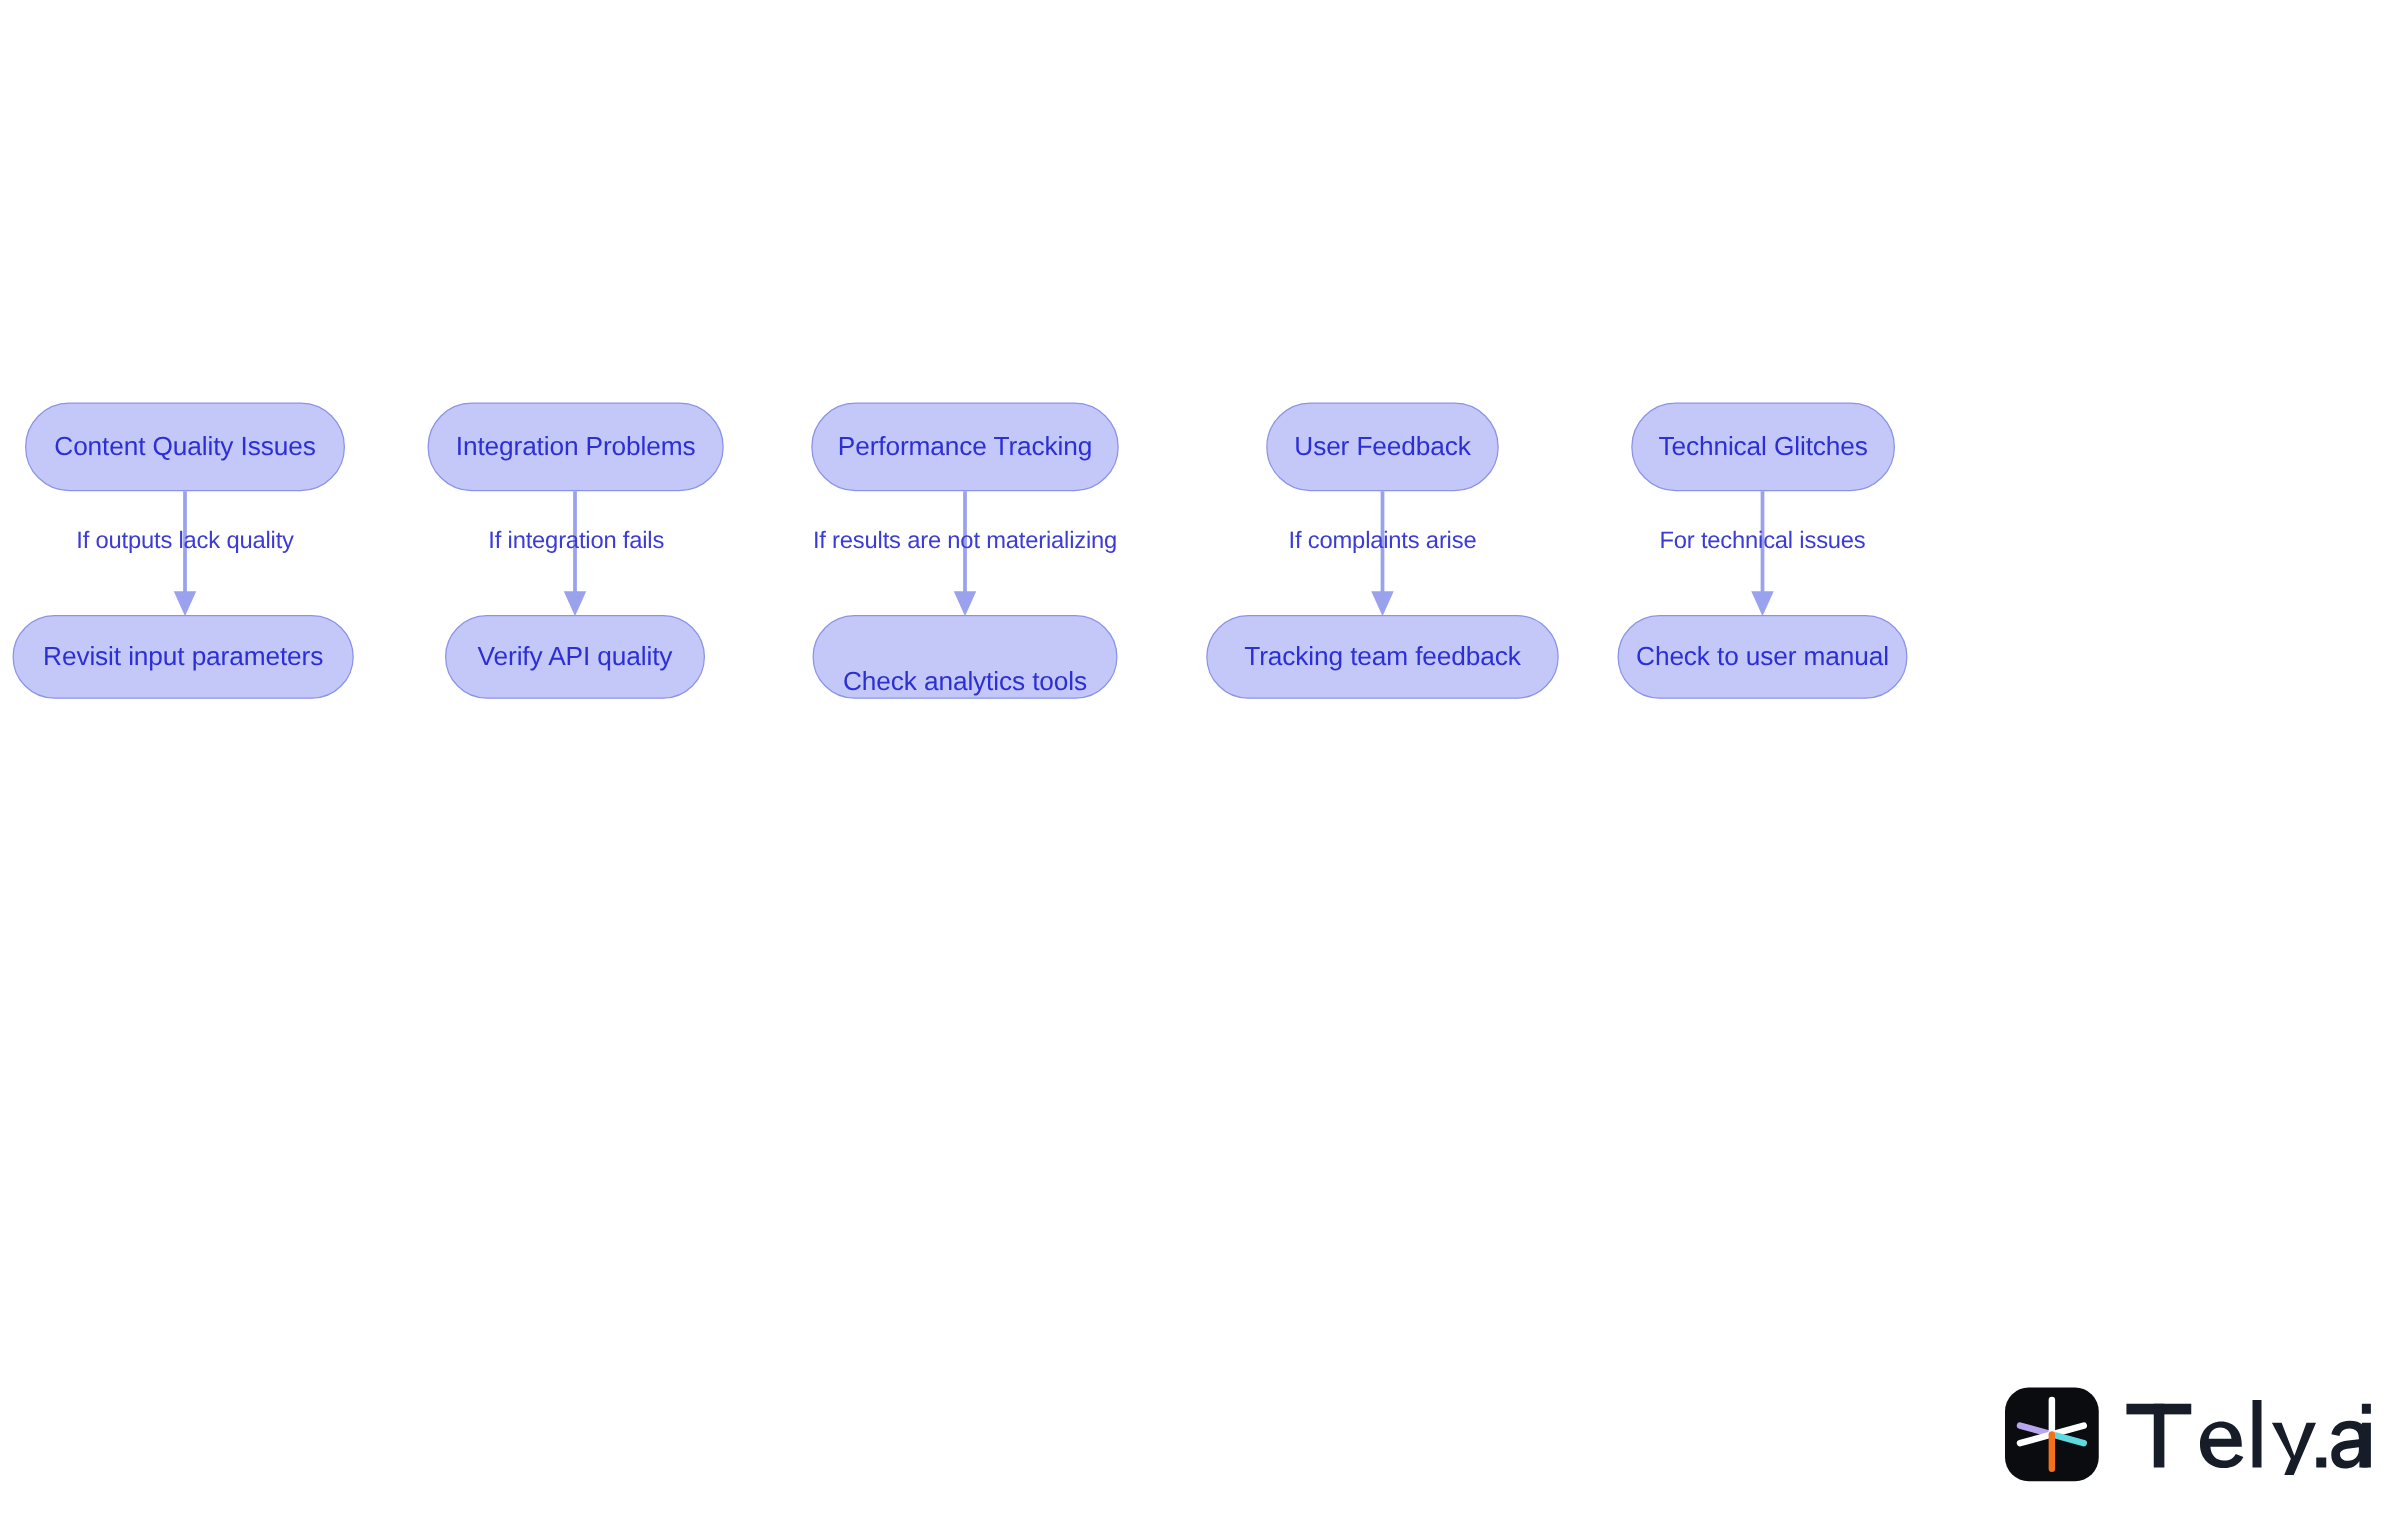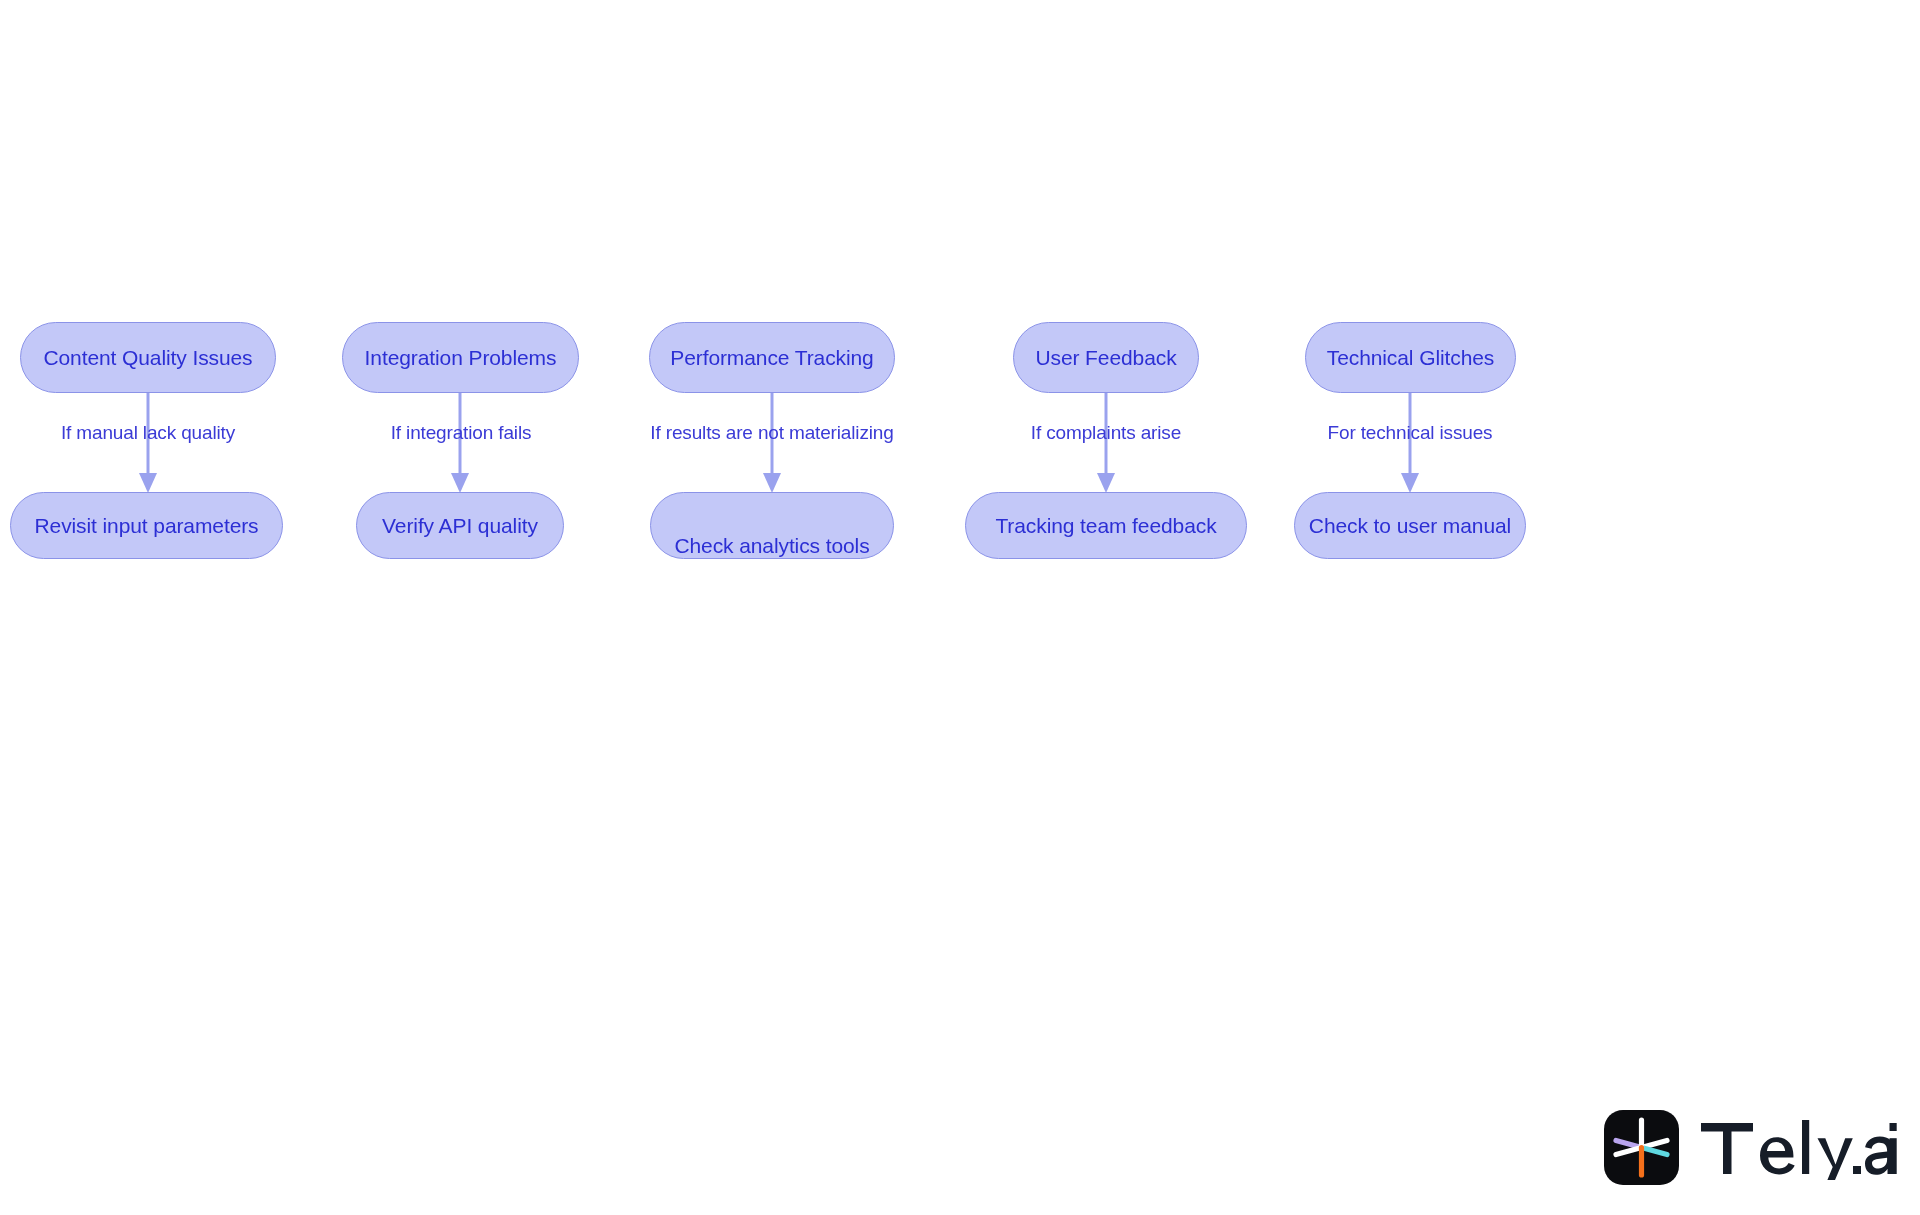--- a/index.html
+++ b/index.html
@@ -123,21 +123,21 @@
     <div class="node node-top" style="width:256px;">
       <span>Content Quality Issues</span>
     </div>
     <div class="connector" style="left:68px;">
       <svg viewBox="0 0 120 100" xmlns="http://www.w3.org/2000/svg" aria-hidden="true">
         <line x1="60" y1="0" x2="60" y2="85" stroke="#9aa2ee" stroke-width="3"></line>
         <polygon points="60,100 51,80 69,80" fill="#9aa2ee"></polygon>
       </svg>
     </div>
     <div class="edge-label" style="left:-22px; width:300px;">
-      <span>If manual lack quality</span>
+      <span>If outputs lack quality</span>
     </div>
     <div class="node node-bottom" style="left:-10px; width:273px;">
       <span>Revisit input parameters</span>
     </div>
   </div>
 
   <div class="flow-column" style="left:342px; width:237px;">
     <div class="node node-top" style="width:237px;text-align:center;">
       <span>Integration Problems</span>
     </div>

